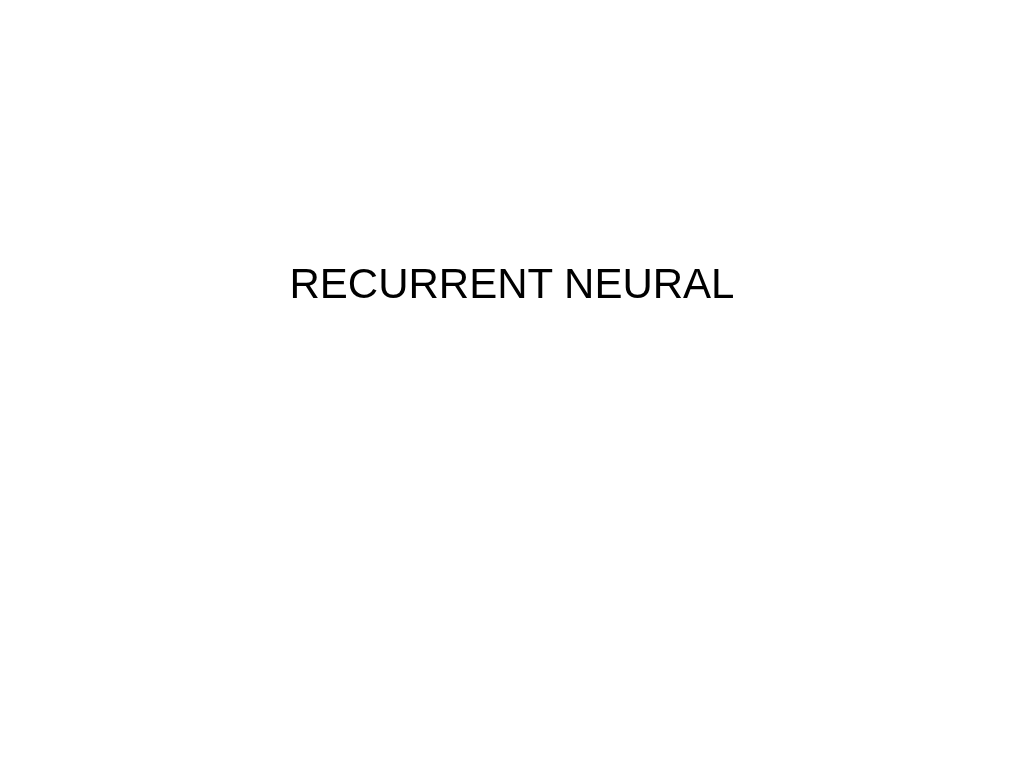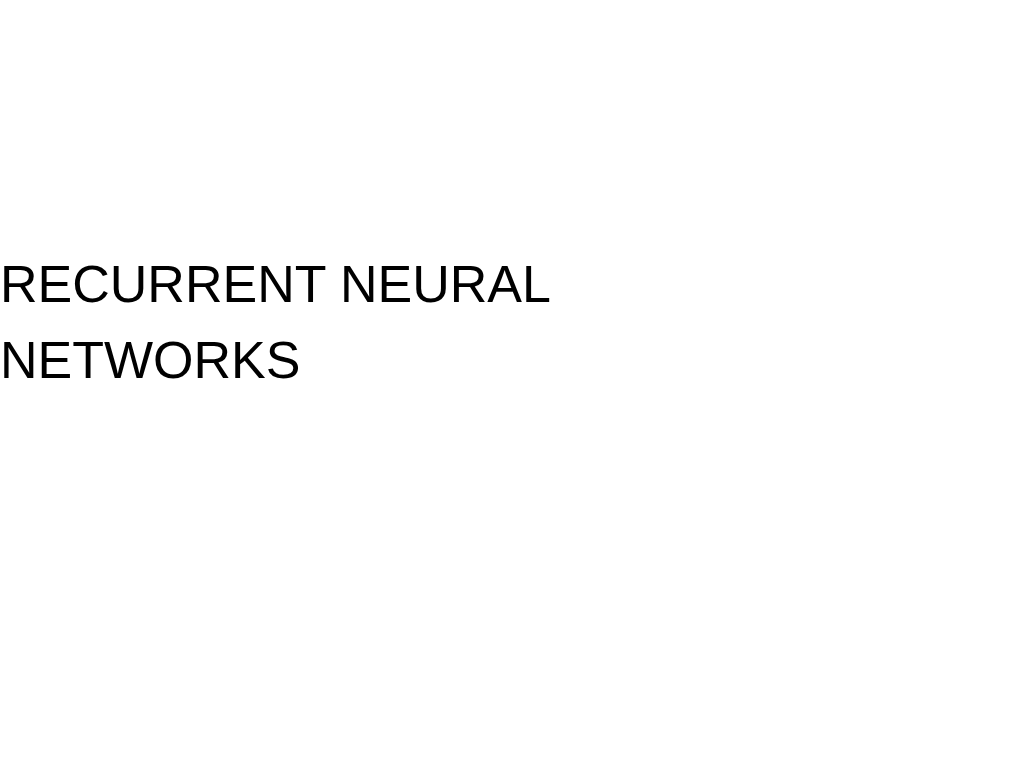--- a/index.html
+++ b/index.html
@@ -14,33 +14,33 @@
       position: relative;
       width: 1024px;
       height: 768px;
       background: #ffffff;
     }
     .title {
       position: absolute;
       left: 0;
       top: 246px;
       width: 1024px;
+      text-align: center;
       font-family: "Liberation Sans", sans-serif;
-      font-size: 52px;
+      font-size: 42px;
       line-height: 76px;
       color: #000000;
       font-weight: normal;
       margin: 0;
       padding-left: 0;
     }
     .title span {
       display: block;
     }
   </style>
 </head>
 <body>
 
 <div class="slide">
   <h1 class="title">
     <span>RECURRENT NEURAL</span>
-    <span>NETWORKS</span>
   </h1>
 </div>
 
 </body></html>

